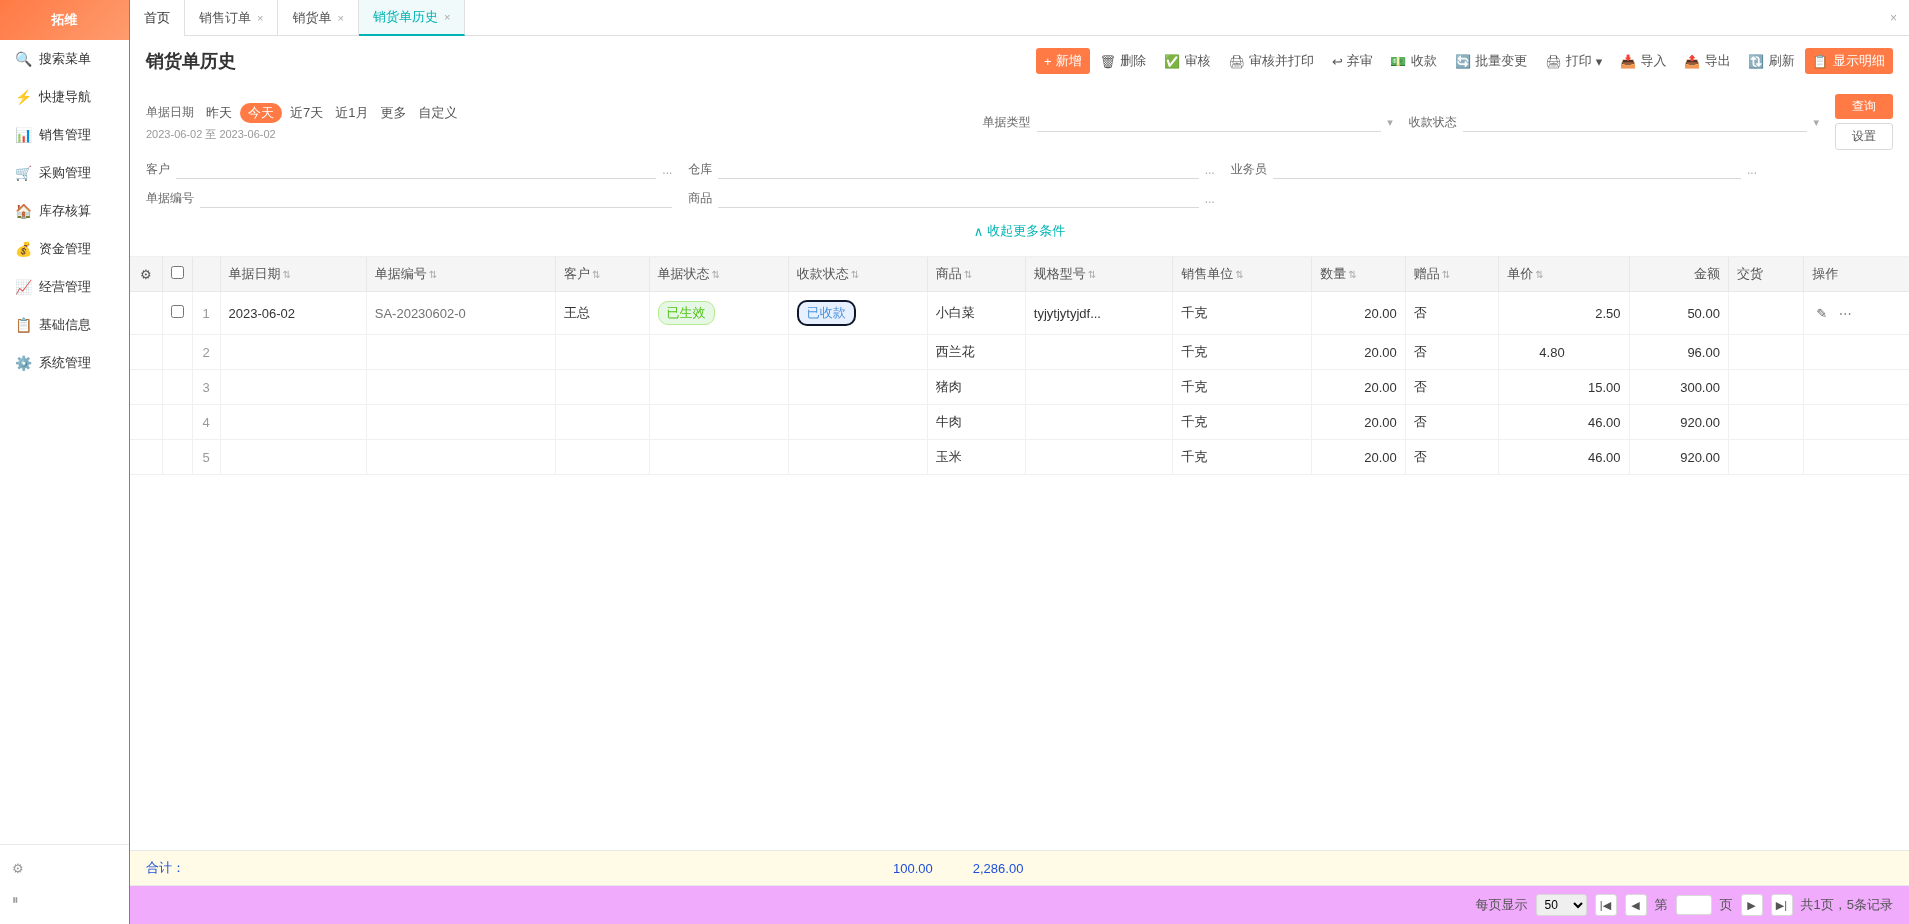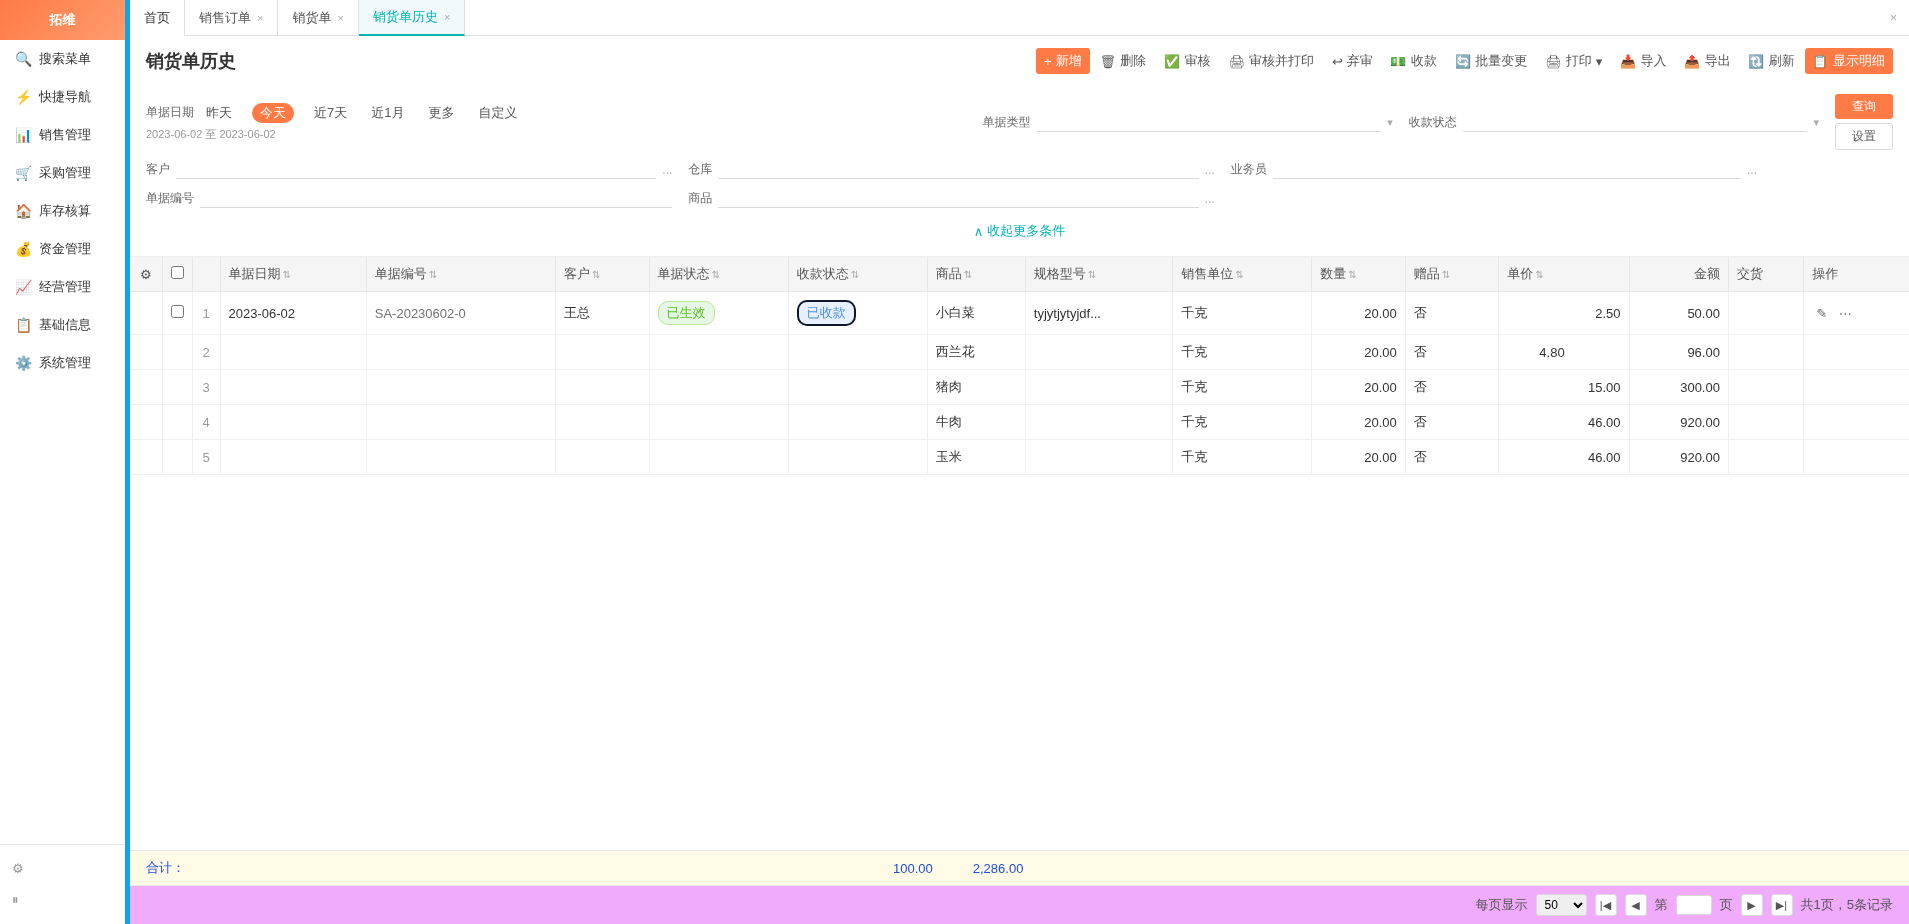--- a/index.html
+++ b/index.html
@@ -2,21 +2,21 @@
 <html><head>
   <meta charset="utf-8">
   <style>
     * { box-sizing: border-box; margin: 0; padding: 0; font-family: 'Microsoft YaHei', Arial, sans-serif; font-size: 13px; }
     body { display: flex; height: 924px; overflow: hidden; background: #f5f5f5; }
 
     
     .sidebar {
       width: 130px;
       background: #fff;
-      border-right: 5px solid #0ea5e9;
+      border-right: 1px solid #0ea5e9;
       display: flex;
       flex-direction: column;
       height: 100%;
       flex-shrink: 0;
     }
     .sidebar-logo {
       height: 40px;
       background: linear-gradient(135deg, #ff7a45, #ff9c6e);
       display: flex;
       align-items: center;
@@ -166,21 +166,21 @@
       padding: 2px 6px;
       font-size: 12px;
       color: #333;
       flex: 1;
       background: transparent;
     }
     .filter-dots { color: #aaa; font-size: 12px; }
     .date-shortcuts {
       display: flex;
       align-items: center;
-      gap: 16px;
+      gap: 4px;
       font-size: 12px;
     }
     .date-shortcut {
       cursor: pointer;
       color: #555;
       padding: 1px 4px;
       border-radius: 2px;
     }
     .date-shortcut.active {
       background: #ff7a45;

